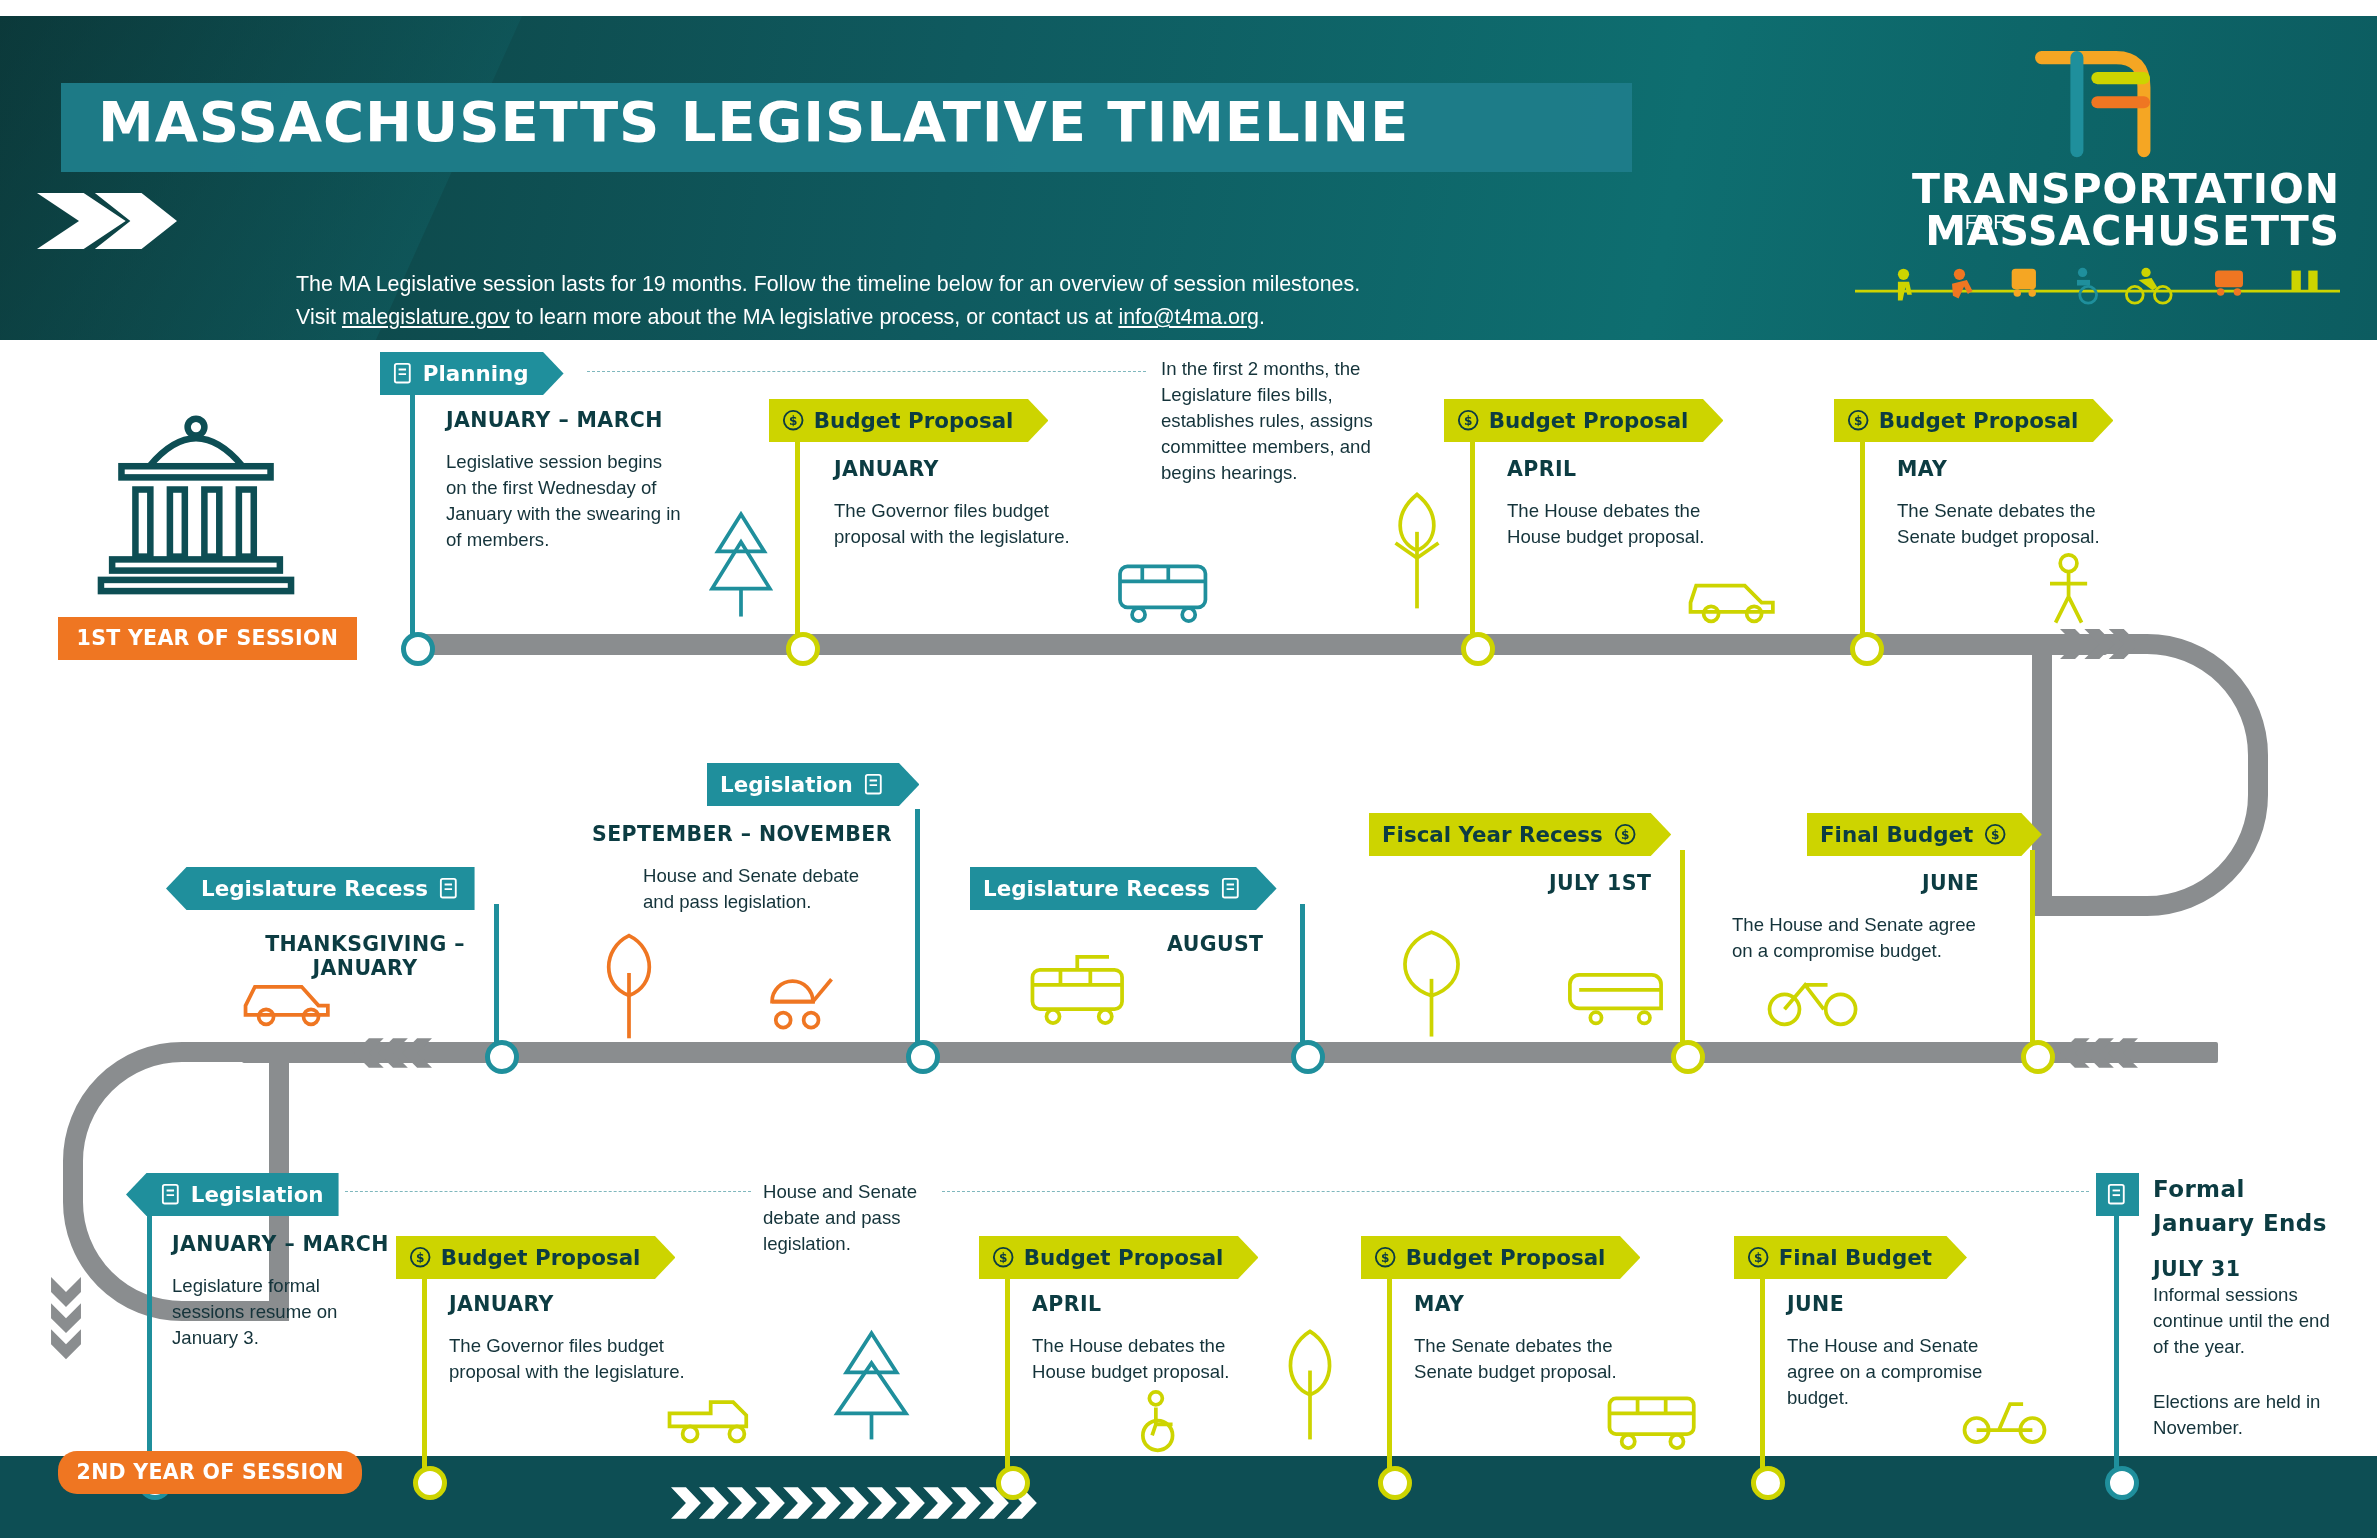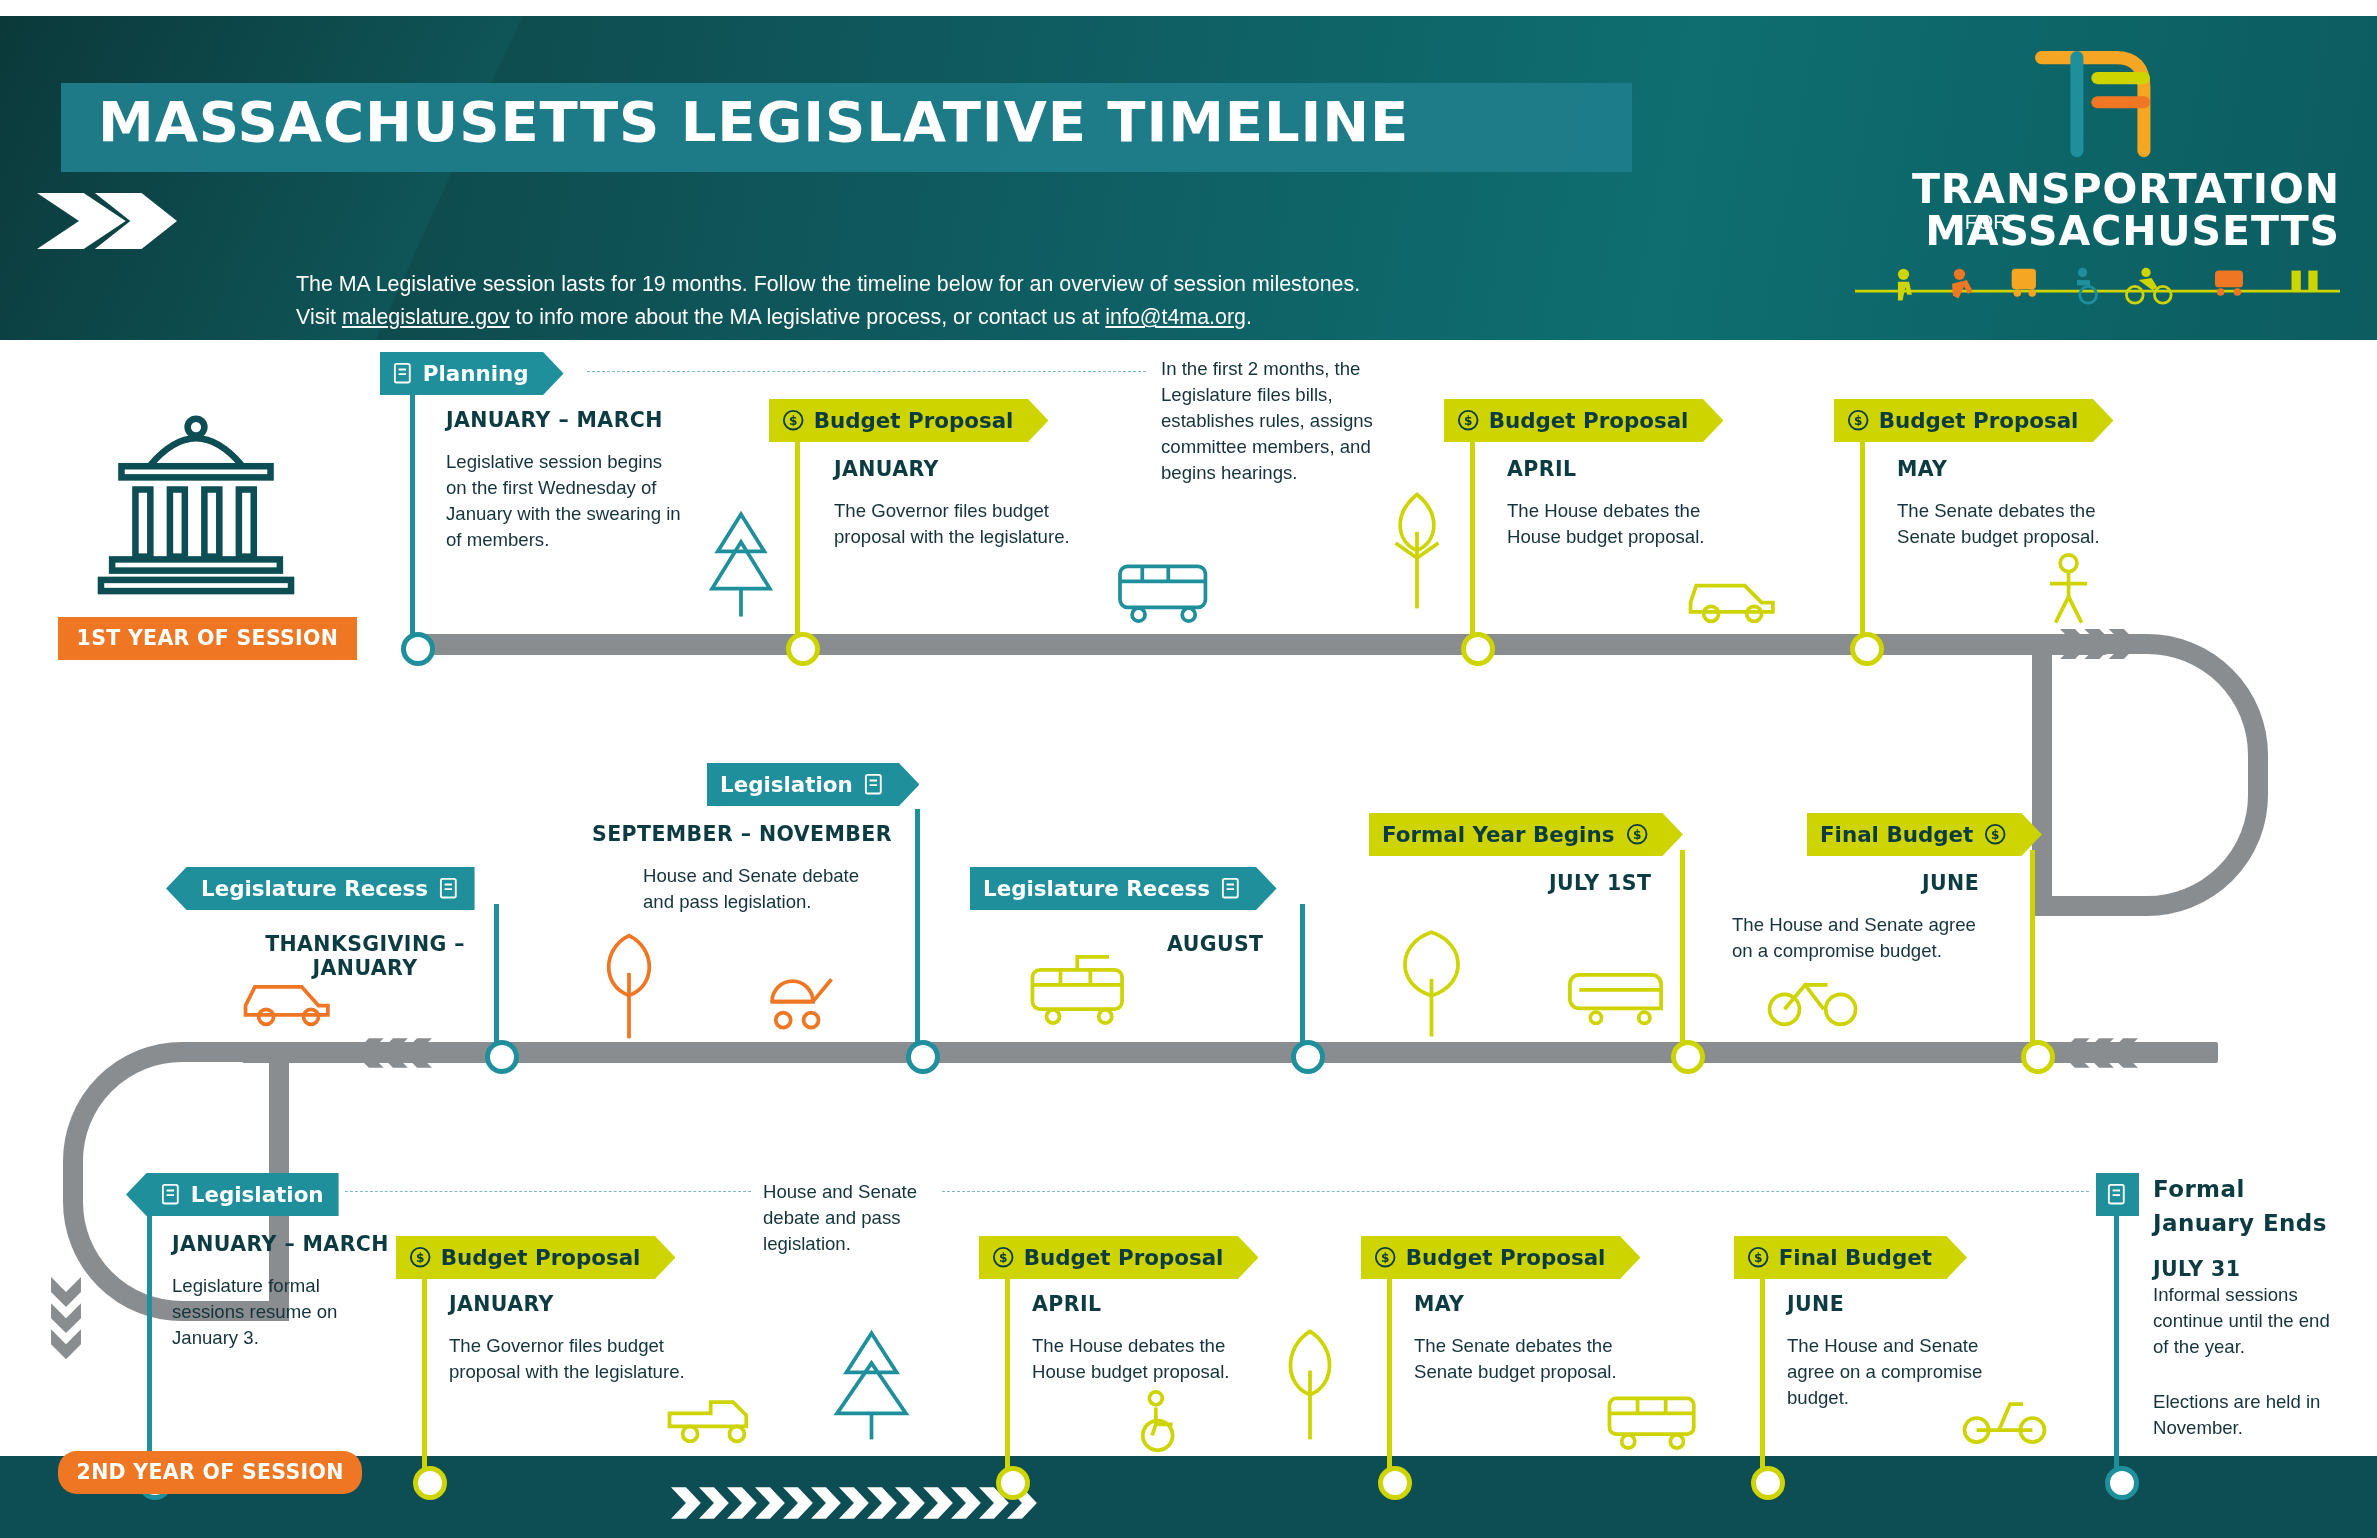--- a/index.html
+++ b/index.html
@@ -114,21 +114,21 @@
   <div class="chevron-left">
     <svg width="140" height="56" viewBox="0 0 150 60">
       <polygon points="0,0 50,0 95,30 50,60 0,60 45,30" fill="#ffffff"></polygon>
       <polygon points="62,0 112,0 150,30 112,60 62,60 100,30" fill="#ffffff"></polygon>
     </svg>
   </div>
 
   <div class="intro">
     <div>The MA Legislative session lasts for 19 months. Follow the timeline below for an overview of session milestones.</div>
     <div>
-      <span>Visit </span><a href="#">malegislature.gov</a><span> to info more about the MA legislative process, or contact us at </span><a href="#">info@t4ma.org</a><span>.</span>
+      <span>Visit </span><a href="#">malegislature.gov</a><span> to learn more about the MA legislative process, or contact us at </span><a href="#">info@t4ma.org</a><span>.</span>
     </div>
   </div>
 
   <div class="logo">
     <svg width="224" height="121" viewBox="0 0 240 130" style="position:absolute;left:149px;top:-4.7px;">
       <path d="M40,20 H120 Q150,20 150,52 V120" stroke="#f5a623" stroke-width="14" fill="none" stroke-linecap="round"></path>
       <path d="M78,20 V120" stroke="#1f8f9c" stroke-width="14" fill="none" stroke-linecap="round"></path>
       <path d="M100,42 H150" stroke="#cdd400" stroke-width="13" fill="none" stroke-linecap="round"></path>
       <path d="M100,68 H150" stroke="#ef7622" stroke-width="13" fill="none" stroke-linecap="round"></path>
     </svg>
@@ -357,21 +357,21 @@
         <text x="12" y="17" font-size="13" text-anchor="middle" fill="#0c3c42" font-family="DejaVu Sans">$</text>
       </svg>
     </span>
 </div>
 <div class="month" style="left:1922px;top:871px;">JUNE</div>
 <div class="desc" style="left:1732px;top:912px;width:266px;">The House and Senate agree on a compromise budget.</div>
 
 <div class="node" style="left:1671px;top:1040px;"></div>
 <div class="stem" style="left:1680px;top:850px;height:196px;"></div>
 <div class="flag lime" style="left:1369px;top:813px;">
-  <span>Formal Year Begins</span>
+  <span>Fiscal Year Recess</span>
   <span class="ico" style="margin-left:11.2px;margin-right:0;">
       <svg width="22.4" height="22.4" viewBox="0 0 24 24" style="font-size:23px">
         <circle cx="12" cy="12" r="10" fill="none" stroke="#0c3c42" stroke-width="2"></circle>
         <text x="12" y="17" font-size="13" text-anchor="middle" fill="#0c3c42" font-family="DejaVu Sans">$</text>
       </svg>
     </span>
 </div>
 <div class="month" style="left:1549px;top:871px;">JULY 1ST</div>
 
 <div class="node teal" style="left:1291px;top:1040px;"></div>

